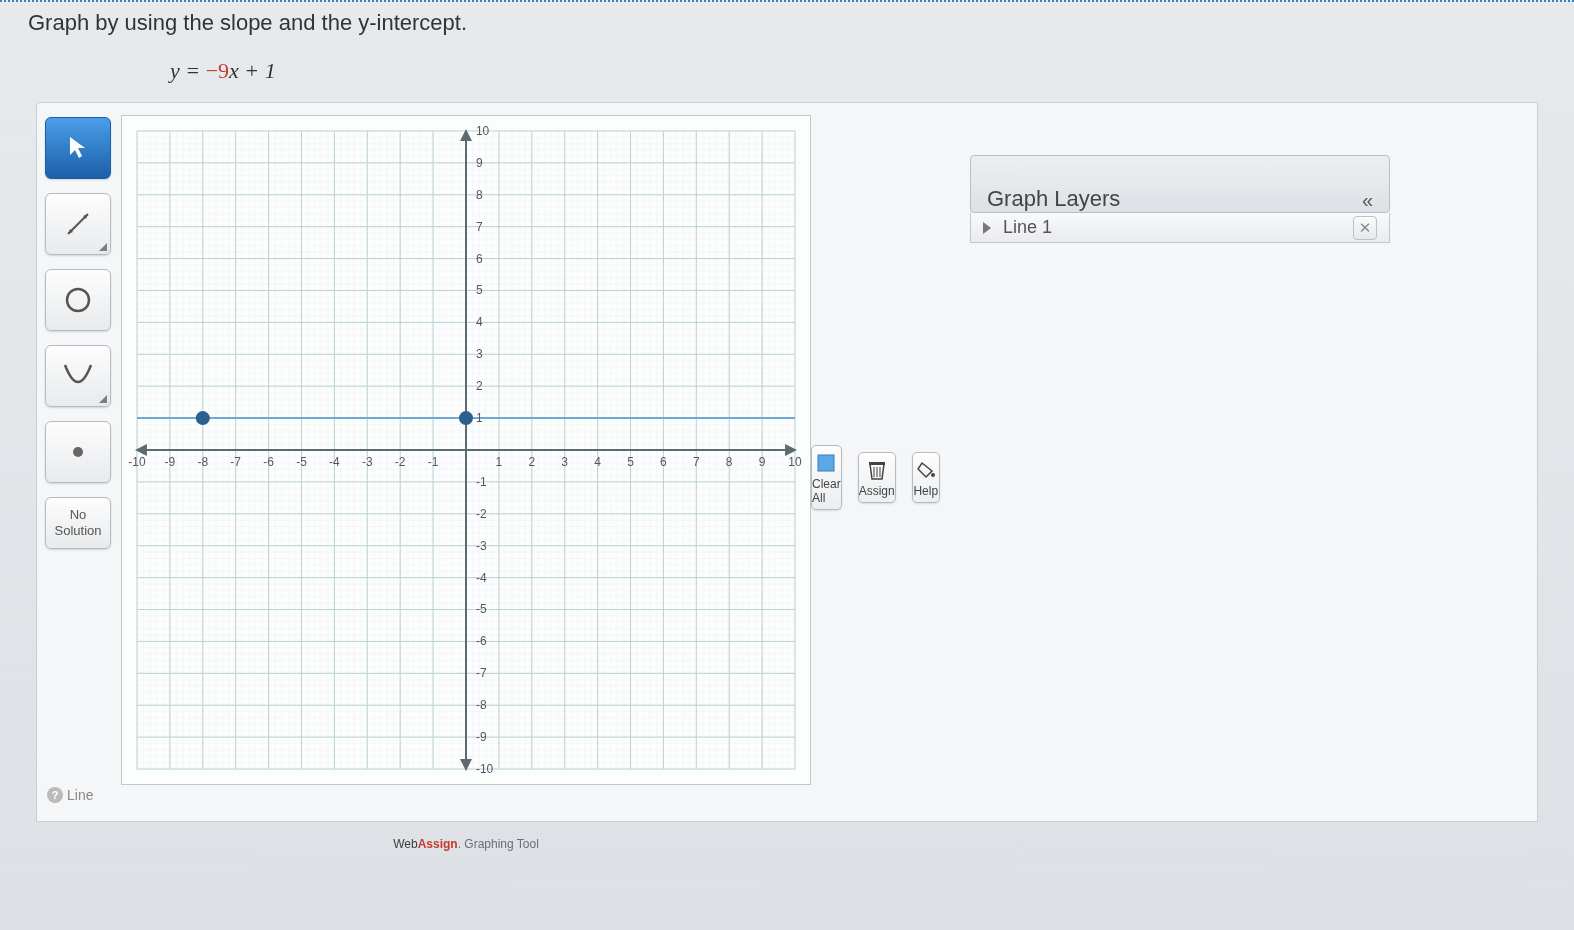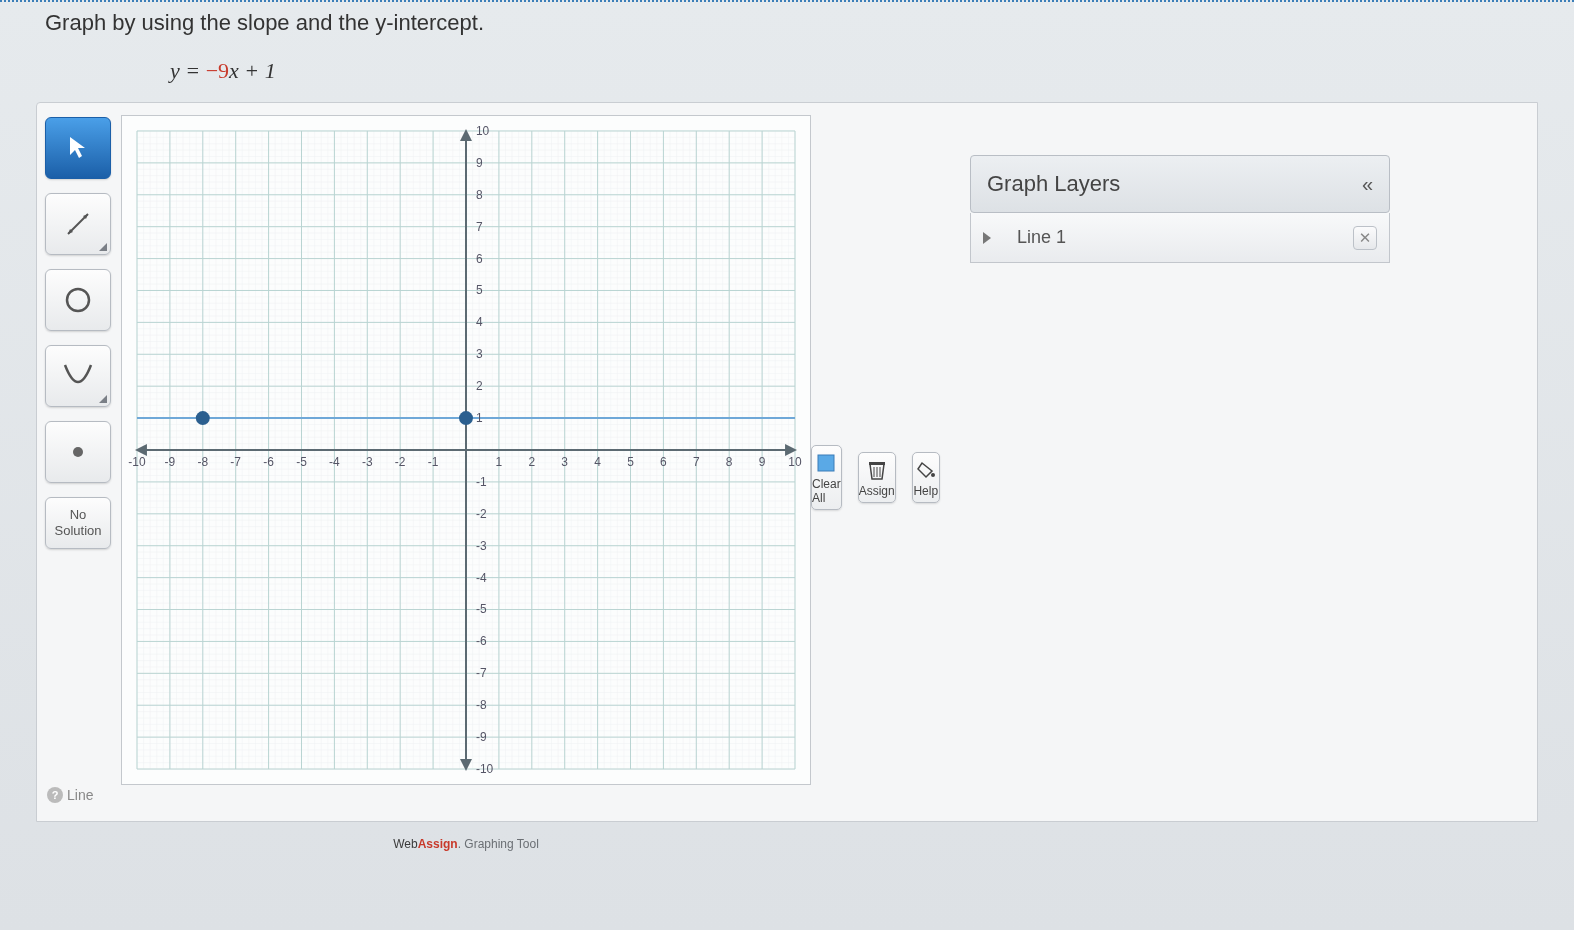--- a/index.html
+++ b/index.html
@@ -12,21 +12,20 @@
     color: #333;
   }
   .top-border {
     border-top: 2px dotted #3b7eb8;
     height: 2px;
   }
   .question-text {
     font-size: 22px;
     color: #333;
     padding: 8px 28px 4px;
-    margin-left: 17px;
   }
   .equation {
     font-family: "Times New Roman", serif;
     font-style: italic;
     font-size: 22px;
     padding: 18px 0 18px 170px;
     color: #333;
   }
   .equation .neg { color: #c83a2b; font-style: normal; }
   .tool-frame {
@@ -135,35 +134,35 @@
   .layers-panel {
     position: absolute;
     left: 970px; top: 155px;
     width: 420px;
   }
   .layers-header {
     background: linear-gradient(180deg,#eceff2,#dde1e5);
     border: 1px solid #b9bec5;
     border-radius: 4px;
     height: 58px;
-    display: flex; align-items: center;
+    display: flex; align-items: flex-end;
     padding: 0 16px;
     font-size: 22px; color: #444;
     justify-content: space-between;
   }
   .collapse-chev { font-size: 20px; color: #555; cursor:pointer; }
   .layer-row {
     background: linear-gradient(180deg,#f8f9fa,#e9ebee);
     border: 1px solid #c2c6cc;
     border-top: none;
-    height: 50px;
+    height: 30px;
     display: flex; align-items: center;
     padding: 0 12px;
     font-size: 18px; color: #555;
-    gap: 26px;
+    gap: 12px;
   }
   .layer-row .tri {
     width: 0; height: 0;
     border-top: 6px solid transparent;
     border-bottom: 6px solid transparent;
     border-left: 8px solid #777;
     cursor: pointer;
   }
   .layer-row .del-x {
     margin-left: auto;

